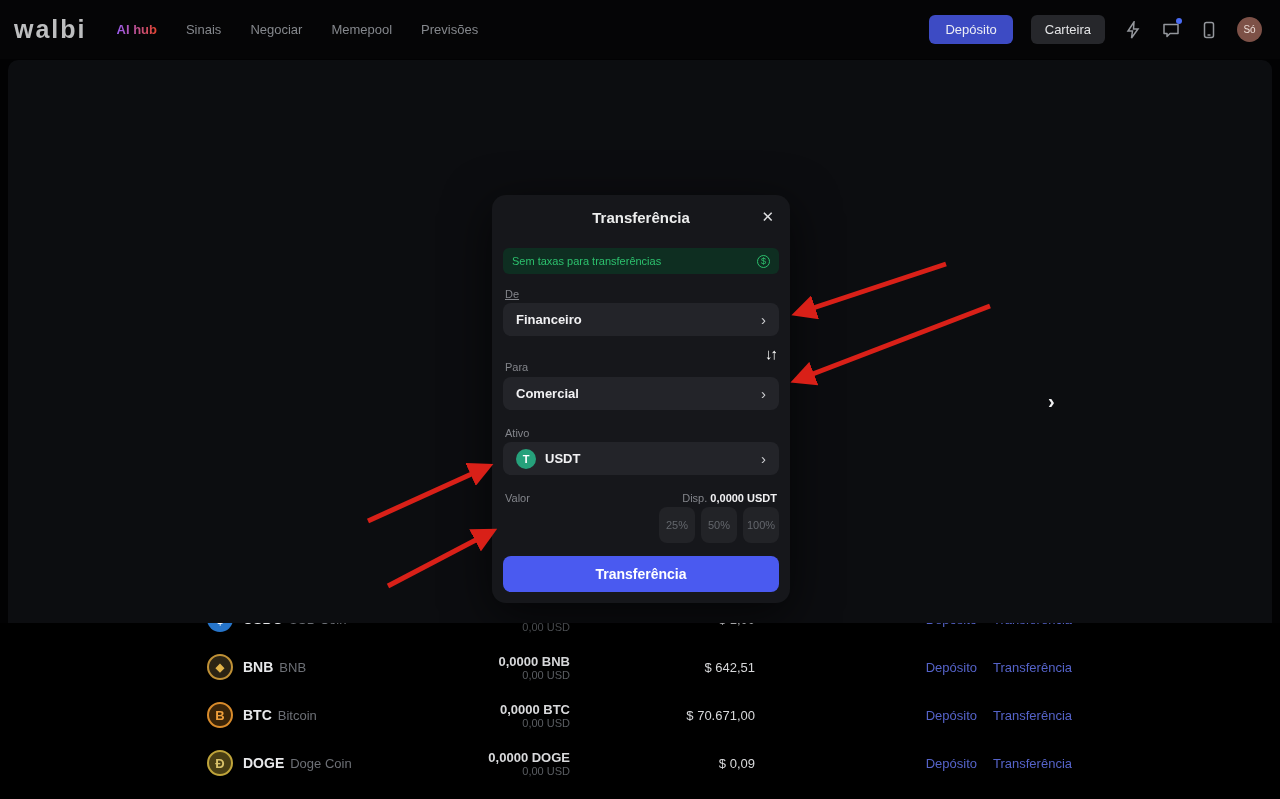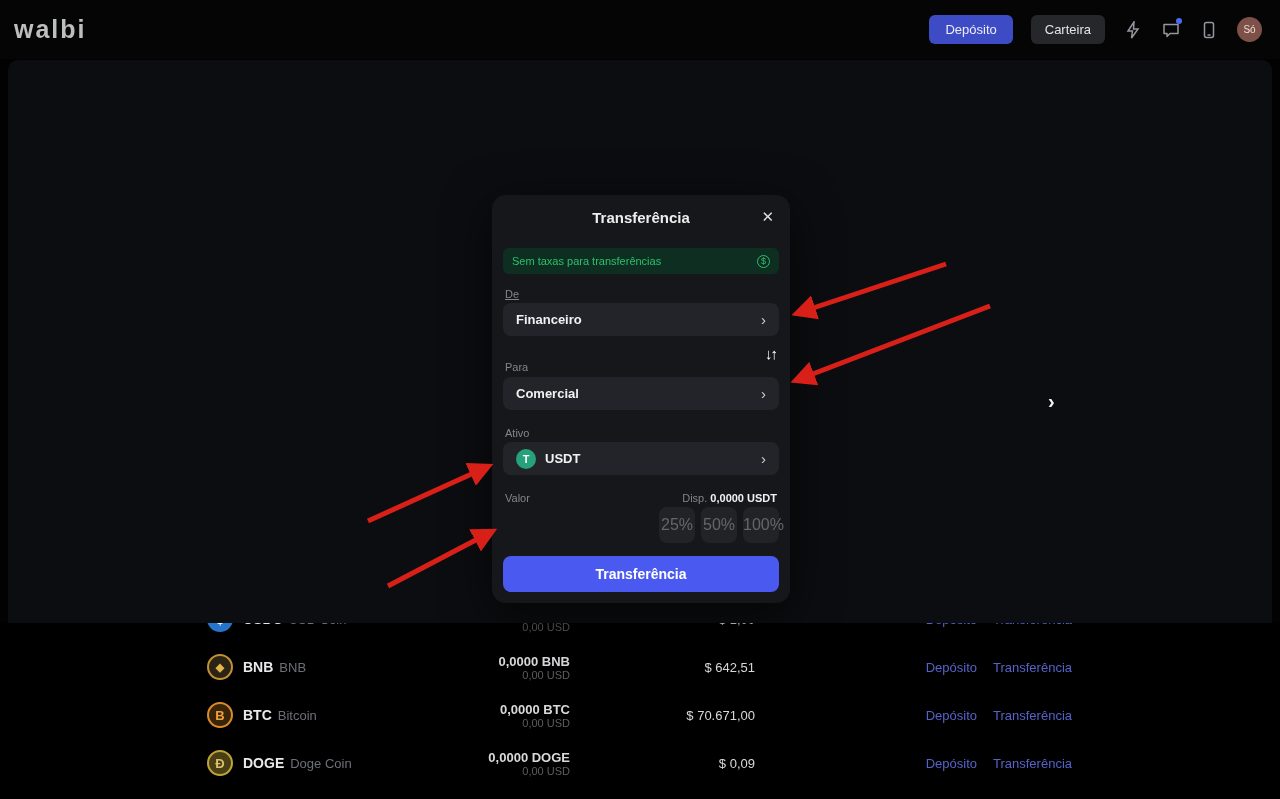--- a/index.html
+++ b/index.html
@@ -123,33 +123,40 @@
   .m-avail { position:absolute; right:13px; top:297px; font-size:11px; }
   .m-avail .d { color:#83858b; }
   .m-avail .v { color:#f1f1f3; font-weight:bold; }
   .m-input { position:absolute; left:11px; top:312px; width:142px; height:36px; background:#1a1b20;
     border:1px solid #4656e8; border-radius:8px; display:flex; align-items:center; padding:0 13px;
     font-size:13px; color:#f4f4f6; cursor:text; }
   .caret { display:inline-block; width:1px; height:14px; background:#e9e9eb; margin-left:2px;
     animation:blink 1s step-end infinite; }
   @keyframes blink { 50% { opacity:0; } }
   .m-pct { position:absolute; top:312px; width:36px; height:36px; background:#222327; border:none;
-    border-radius:8px; color:#63666c; font-size:16px; cursor:pointer; }
+    border-radius:8px; color:#63666c; font-size:11px; cursor:pointer; }
   .m-submit { position:absolute; left:11px; top:361px; width:276px; height:36px; background:#4a5af0;
     border:none; border-radius:8px; color:#fff; font-size:14px; font-weight:bold; cursor:pointer; }
 
   .arrows { position:absolute; left:0; top:0; z-index:20; pointer-events:none; }
 </style>
 </head>
 <body>
 
 <div class="page">
 
   <header class="topbar">
     <div class="logo">walbi</div>
+    <nav class="nav">
+      <span class="nav-item grad">AI hub</span>
+      <span class="nav-item">Sinais</span>
+      <span class="nav-item">Negociar</span>
+      <span class="nav-item">Memepool</span>
+      <span class="nav-item">Previsões</span>
+    </nav>
     <div class="topbar-right">
       <button class="btn-deposit">Depósito</button>
       <button class="btn-wallet">Carteira</button>
       <span class="tb-icon">
         <svg width="16" height="18" viewBox="0 0 16 18">
             <path d="M9 1 L3 10 H7.5 L6.5 17 L13 8 H8.5 Z"></path>
           </svg>
       </span>
       <span class="tb-icon">
         <svg width="18" height="16" viewBox="0 0 18 16">

